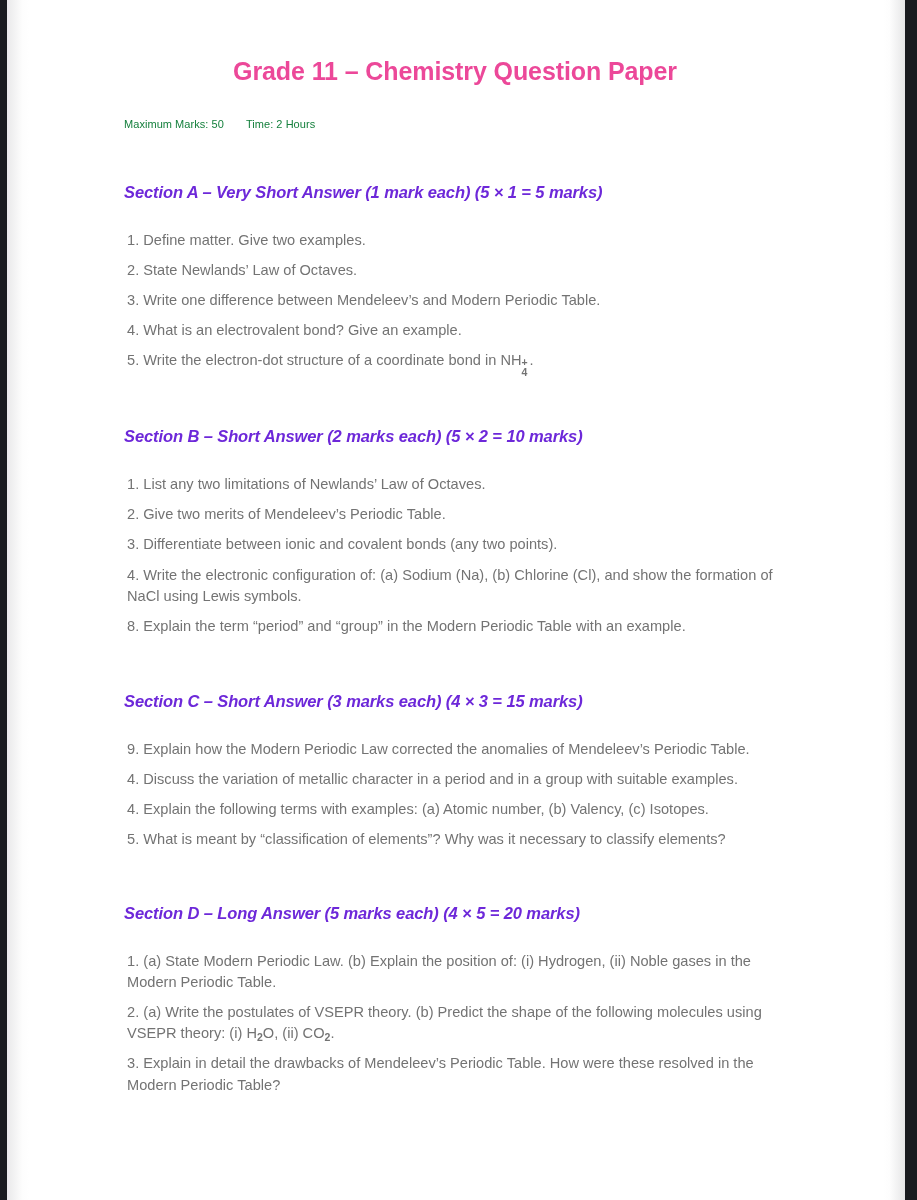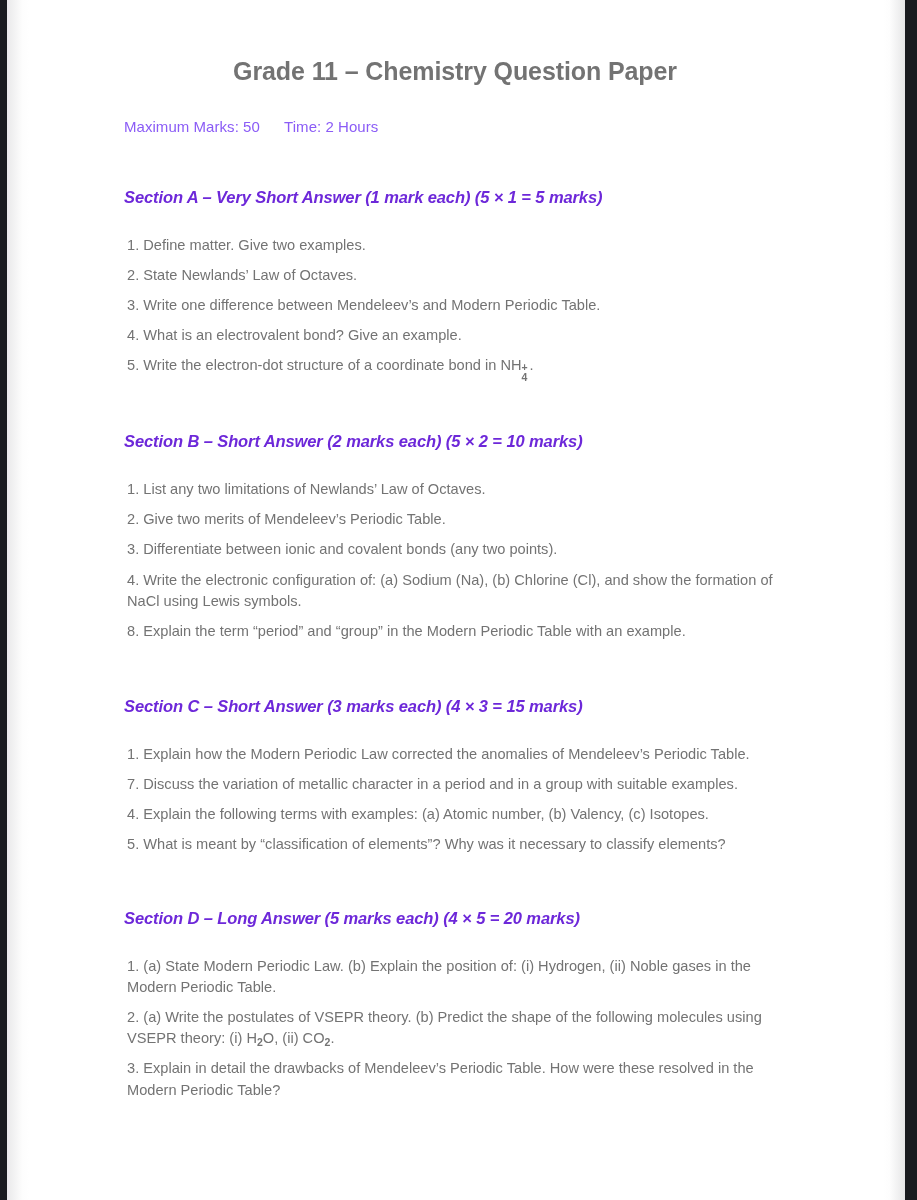--- a/index.html
+++ b/index.html
@@ -48,30 +48,30 @@
     position: absolute;
     left: 124px;
     top: 0;
     width: 662px;
   }
 
   .doc-title {
     text-align: center;
     font-size: 25px;
     font-weight: bold;
-    color: #737373;
+    color: #ec4899;
     letter-spacing: -0.1px;
     margin: 0;
     padding-top: 56px;
     line-height: 1.2;
   }
 
   .meta-line {
-    font-size: 15px;
-    color: #8b5cf6;
+    font-size: 11px;
+    color: #15803d;
     margin: 0;
     padding-top: 32px;
     letter-spacing: 0.05px;
   }
   .meta-sep { display: inline-block; width: 16px; }
 
   .section { margin: 0; }
   .section-a  { padding-top: 52px; }
   .section-b  { padding-top: 55px; }
   .section-c  { padding-top: 54px; }
@@ -169,22 +169,22 @@
         <li class="q-item">2. Give two merits of Mendeleev’s Periodic Table.</li>
         <li class="q-item">3. Differentiate between ionic and covalent bonds (any two points).</li>
         <li class="q-item">4. Write the electronic configuration of: (a) Sodium (Na), (b) Chlorine (Cl), and show the formation of NaCl using Lewis symbols.</li>
         <li class="q-item">8. Explain the term “period” and “group” in the Modern Periodic Table with an example.</li>
       </ul>
     </div>
 
     <div class="section section-c">
       <h2 class="section-heading">Section C – Short Answer (3 marks each) (4 × 3 = 15 marks)</h2>
       <ul class="q-list">
-        <li class="q-item">1. Explain how the Modern Periodic Law corrected the anomalies of Mendeleev’s Periodic Table.</li>
-        <li class="q-item">7. Discuss the variation of metallic character in a period and in a group with suitable examples.</li>
+        <li class="q-item">9. Explain how the Modern Periodic Law corrected the anomalies of Mendeleev’s Periodic Table.</li>
+        <li class="q-item">4. Discuss the variation of metallic character in a period and in a group with suitable examples.</li>
         <li class="q-item">4. Explain the following terms with examples: (a) Atomic number, (b) Valency, (c) Isotopes.</li>
         <li class="q-item">5. What is meant by “classification of elements”? Why was it necessary to classify elements?</li>
       </ul>
     </div>
 
     <div class="section section-d">
       <h2 class="section-heading">Section D – Long Answer (5 marks each) (4 × 5 = 20 marks)</h2>
       <ul class="q-list">
         <li class="q-item">1. (a) State Modern Periodic Law. (b) Explain the position of: (i) Hydrogen, (ii) Noble gases in the Modern Periodic Table.</li>
         <li class="q-item">

